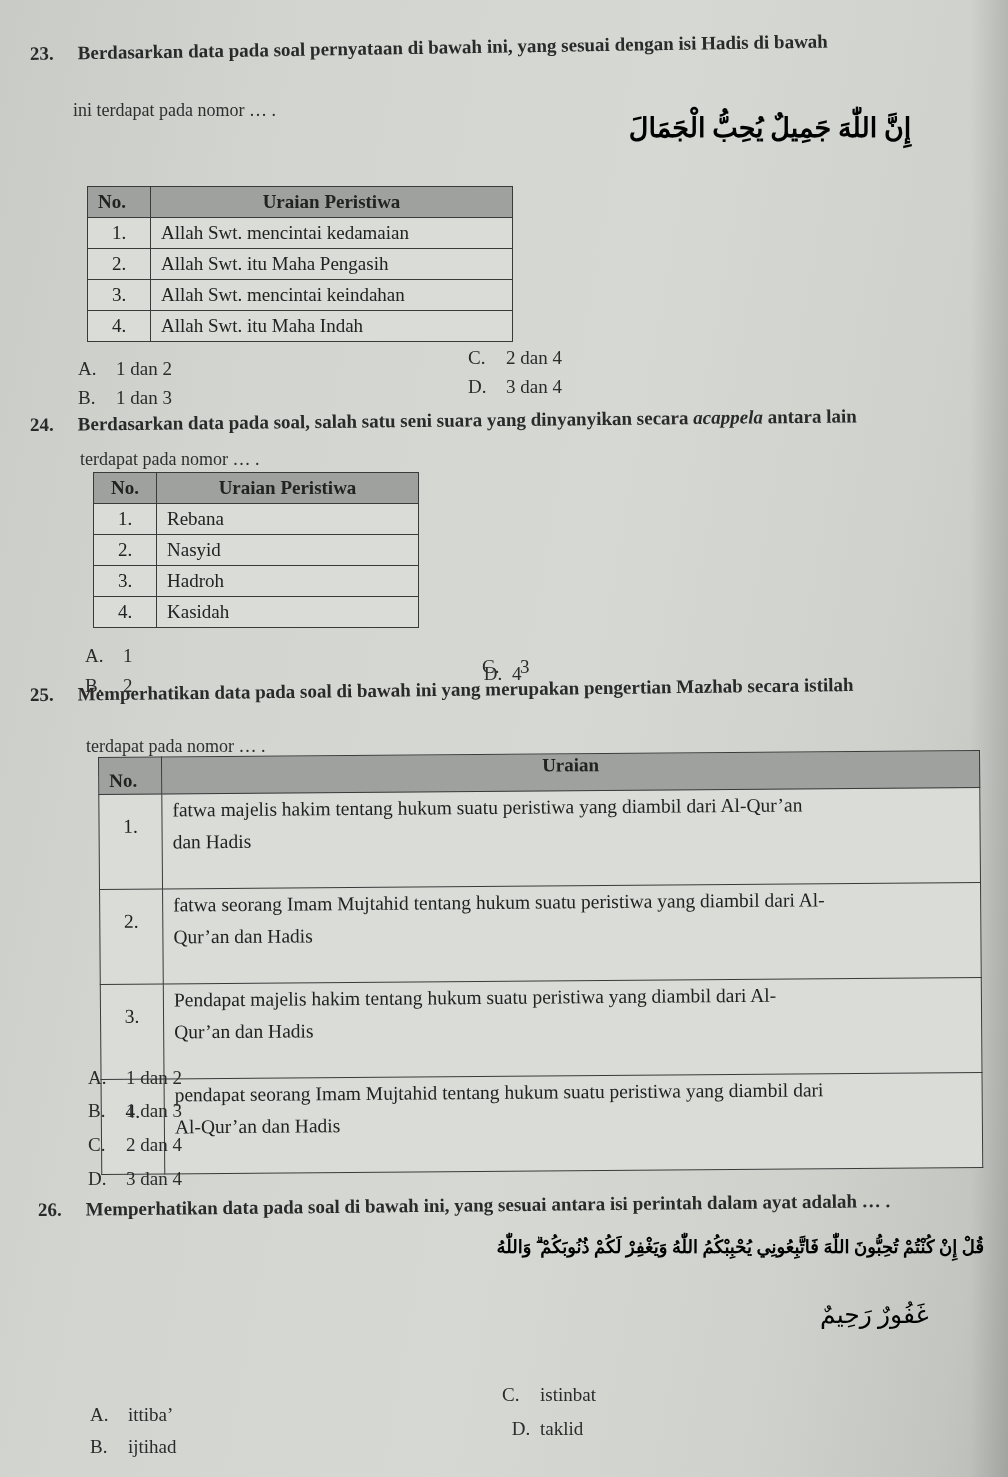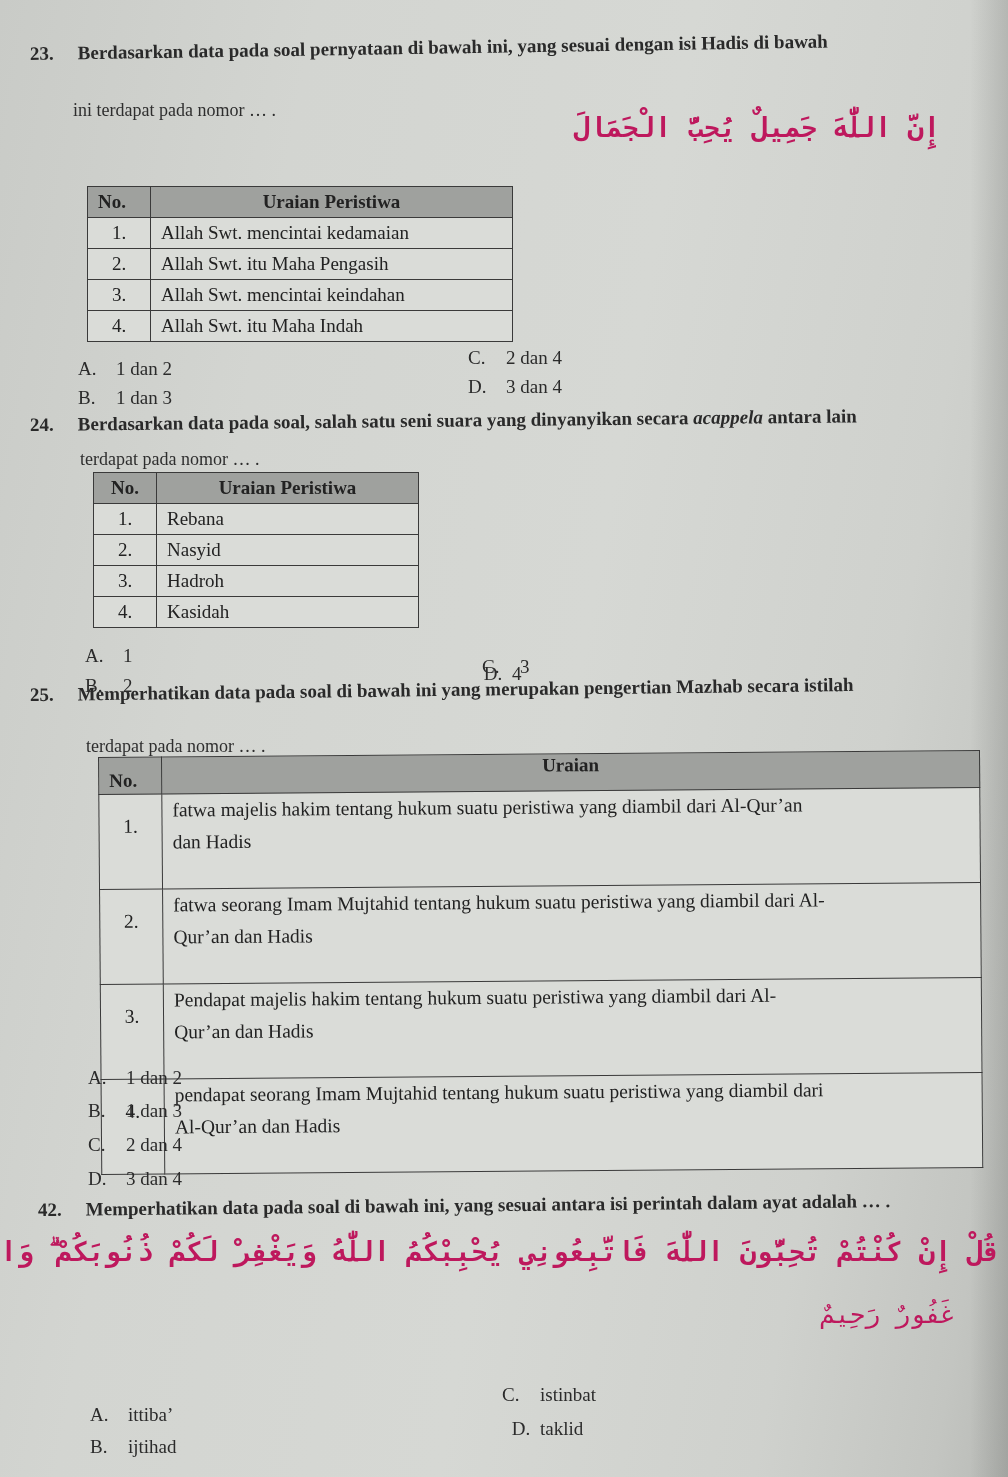--- a/index.html
+++ b/index.html
@@ -34,23 +34,23 @@
     .q i { font-style: italic; }
     .sub {
       position: absolute;
       font-size: 18px;
       white-space: nowrap;
       color: #2e2e2e;
     }
     .arabic {
       position: absolute;
       direction: rtl;
-      font-family: Liberation Mono, monospace;
+      font-family: Liberation Serif, serif;
       font-size: 27px;
-      color: #be185d;
+      color: #000000;
       white-space: nowrap;
       font-weight: bold;
     }
     .opt {
       position: absolute;
       font-size: 19px;
       white-space: nowrap;
       color: #2b2b2b;
     }
     .opt .letter { display: inline-block; width: 38px; }
@@ -210,21 +210,21 @@
     </tr>
   </tbody>
 </table>
 
 <div class="opt" style="left:88px; top:1067px;"><span class="letter">A.</span><span>1 dan 2</span></div>
 <div class="opt" style="left:88px; top:1100px;"><span class="letter">B.</span><span>1 dan 3</span></div>
 <div class="opt" style="left:88px; top:1134px;"><span class="letter">C.</span><span>2 dan 4</span></div>
 <div class="opt" style="left:88px; top:1168px;"><span class="letter">D.</span><span>3 dan 4</span></div>
 
 <div class="q" style="left:38px; top:1198px; transform:rotate(-0.6deg); transform-origin:left center;">
-  <span class="num">42.</span><span>Memperhatikan data pada soal di bawah ini, yang sesuai antara isi perintah dalam ayat adalah … .</span>
-</div>
-<div class="arabic" style="left:230px; top:1236px; width:770px; text-align:right; font-size:27px;">قُلْ إِنْ كُنْتُمْ تُحِبُّونَ اللّٰهَ فَاتَّبِعُونِي يُحْبِبْكُمُ اللّٰهُ وَيَغْفِرْ لَكُمْ ذُنُوبَكُمْ ۗ وَاللّٰهُ</div>
+  <span class="num">26.</span><span>Memperhatikan data pada soal di bawah ini, yang sesuai antara isi perintah dalam ayat adalah … .</span>
+</div>
+<div class="arabic" style="left:214px; top:1236px; width:770px; text-align:right; font-size:18px;">قُلْ إِنْ كُنْتُمْ تُحِبُّونَ اللّٰهَ فَاتَّبِعُونِي يُحْبِبْكُمُ اللّٰهُ وَيَغْفِرْ لَكُمْ ذُنُوبَكُمْ ۗ وَاللّٰهُ</div>
 <div class="arabic" style="left:820px; top:1300px; width:170px; text-align:left; font-size:25px; font-weight:normal;">غَفُورٌ رَحِيمٌ</div>
 
 <div class="opt" style="left:90px; top:1404px;"><span class="letter">A.</span><span>ittiba’</span></div>
 <div class="opt" style="left:90px; top:1436px;"><span class="letter">B.</span><span>ijtihad</span></div>
 <div class="opt" style="left:502px; top:1384px;"><span class="letter">C.</span><span>istinbat</span></div>
 <div class="opt" style="left:502px; top:1418px;text-align:center;"><span class="letter">D.</span><span>taklid</span></div>
 
 </body></html>

